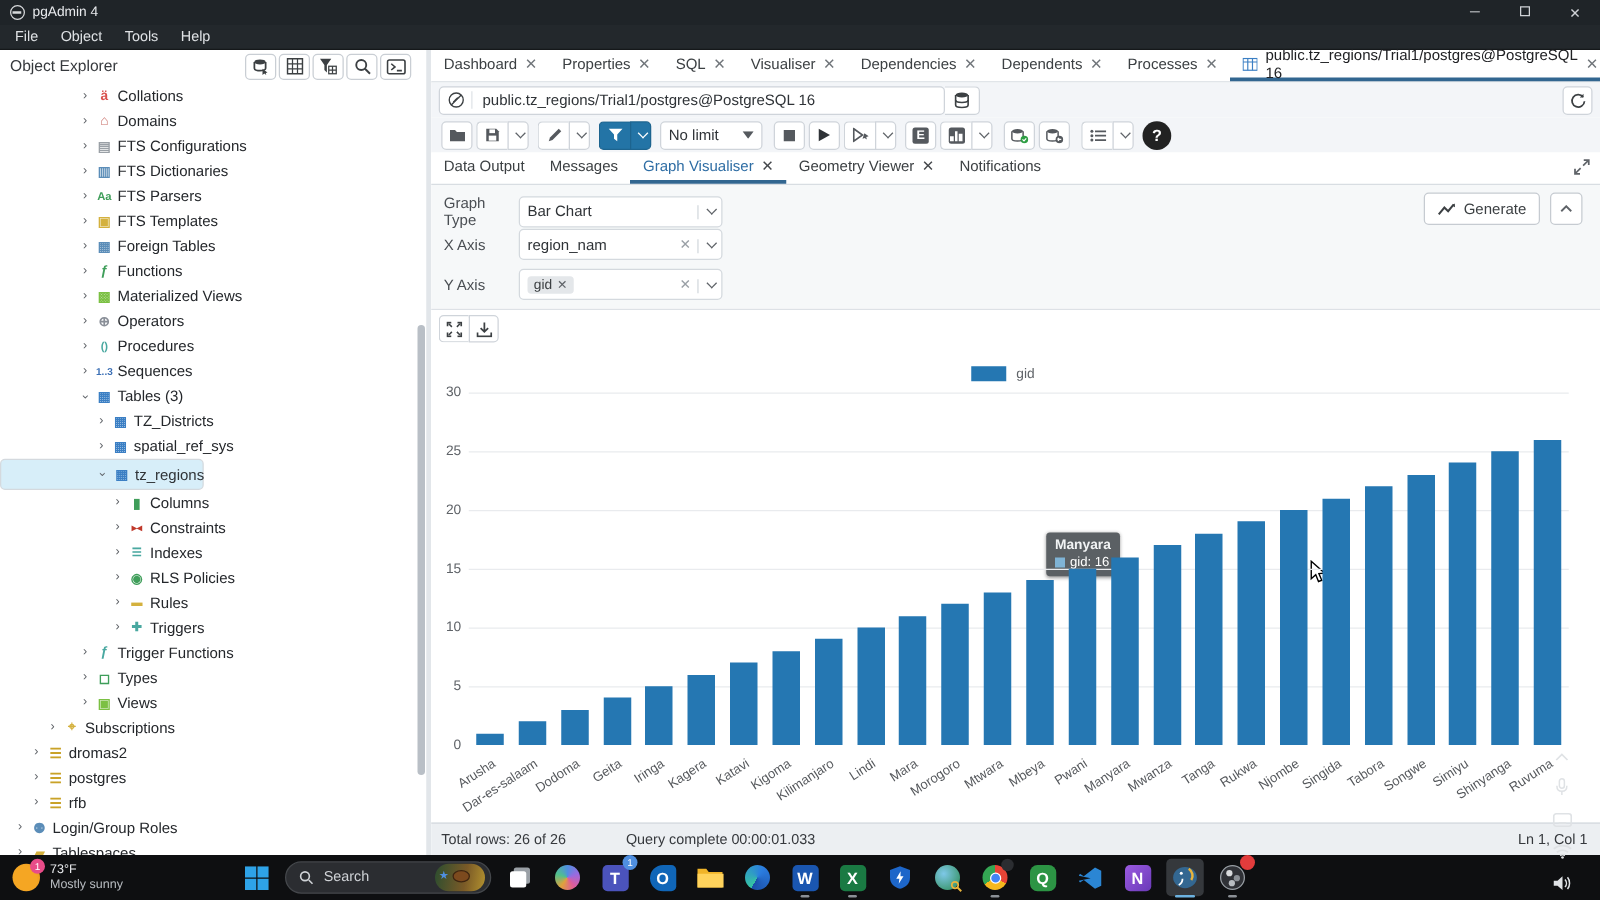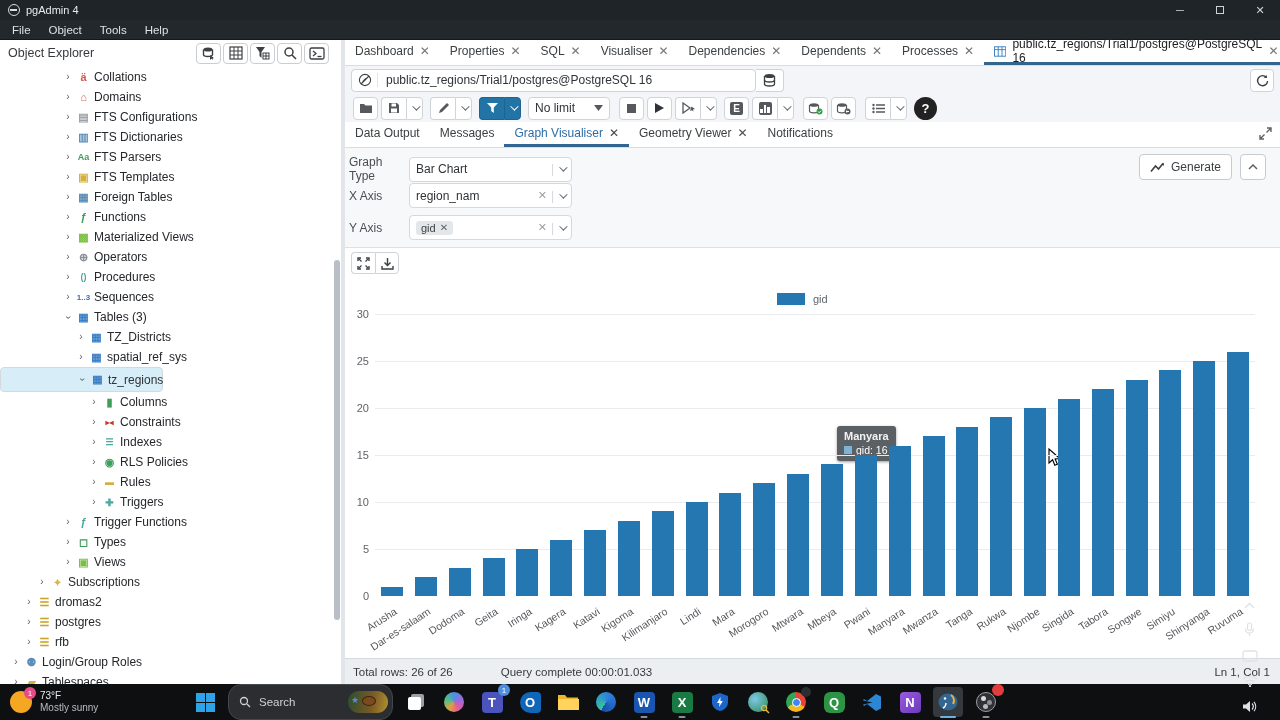--- a/index.html
+++ b/index.html
@@ -58,21 +58,21 @@
   .cchv.w { border-color:#fff; }
   .help { width:23px; height:23px; border-radius:50%; background:#222; color:#fff; font-size:13px; font-weight:bold; display:flex; align-items:center; justify-content:center; border:none; margin-left:4px; }
 
   .subtabs { position:absolute; left:0; top:82px; right:0; height:26px; display:flex; align-items:stretch; border-bottom:1px solid #d8dde2; background:#fff; font-size:12px; color:#3c4043; }
   .stab { display:flex; align-items:center; gap:6px; padding:0 10px; border-bottom:3px solid transparent; }
   .stab.active { color:#2e6da4; border-bottom-color:#326690; }
   .stab .x { color:#44474b; font-size:12px; }
   .collapse-ic { margin-left:auto; margin-right:8px; align-self:center; }
 
   .controls { position:absolute; left:0; top:108px; right:0; height:99px; background:#f6f8f9; }
-  .ctl-row { position:absolute; left:2px; display:flex; align-items:center; font-size:12px; color:#4a4e53; }
+  .ctl-row { position:absolute; left:8px; display:flex; align-items:center; font-size:12px; color:#4a4e53; }
   .ctl-label { width:62px; padding-left:2px; }
   .sel { width:163px; height:25px; background:#fff; border:1px solid #d4d9de; border-radius:4px; display:flex; align-items:center; font-size:12px; color:#2f3337; padding:0 6px; }
   .sel .val { flex:1; }
   .sel .clear { color:#9aa0a6; font-size:11px; margin-right:4px; }
   .sel .pipe { color:#d4d9de; margin-right:5px; }
   .chip { background:#e4e7ea; border-radius:3px; font-size:11px; padding:1px 5px; color:#3c4043; display:flex; gap:4px; align-items:center; }
   .chip .cx { font-size:10px; color:#5f6368; }
   #generate { position:absolute; right:48px; top:6px; height:26px; border:1px solid #c6cbd1; border-radius:4px; background:#fff; display:flex; align-items:center; gap:6px; padding:0 10px; font-size:12px; color:#3c4043; }
   #collapse-ctl { position:absolute; right:14px; top:6px; width:26px; height:26px; border:1px solid #c6cbd1; border-radius:4px; background:#fff; display:flex; align-items:center; justify-content:center; color:#5f6368; font-size:11px; }
 
@@ -104,21 +104,21 @@
   #weather { display:flex; align-items:center; gap:8px; padding-left:10px; width:190px; }
   #weather .wicon { width:22px; height:22px; border-radius:50%; background:radial-gradient(circle at 35% 60%, #f5a623 60%, #e08c1a); position:relative; }
   #weather .wbadge { position:absolute; right:-4px; top:-4px; background:#e84c88; color:#fff; font-size:8px; width:12px; height:12px; border-radius:50%; display:flex; align-items:center; justify-content:center; }
   #weather .wt { font-size:10px; line-height:1.25; }
   #tb-center { display:flex; align-items:center; gap:8px; }
   .tbico { width:30px; height:30px; display:flex; align-items:center; justify-content:center; border-radius:4px; position:relative; }
   .tbico.active { background:#35383c; }
   .runline { position:absolute; bottom:-1px; left:50%; transform:translateX(-50%); width:7px; height:2.5px; border-radius:2px; background:#8b9096; }
   .tbico.active .runline { width:16px; background:#6cb2e0; }
   .lettersq { width:21px; height:21px; border-radius:4px; color:#fff; font-weight:bold; font-size:13px; display:flex; align-items:center; justify-content:center; }
-  #searchpill { width:165px; height:36px; background:#2b2d31; border:1px solid #44474b; border-radius:13px; display:flex; align-items:center; padding:0 4px 0 10px; gap:8px; font-size:11.5px; color:#cfd2d6; }
+  #searchpill { width:165px; height:26px; background:#2b2d31; border:1px solid #44474b; border-radius:13px; display:flex; align-items:center; padding:0 4px 0 10px; gap:8px; font-size:11.5px; color:#cfd2d6; }
   #searchpill .art { margin-left:auto; width:40px; height:22px; border-radius:11px; background:linear-gradient(100deg,#2b4d2f,#7a5a27 60%,#b3922f); position:relative; overflow:hidden; }
   #searchpill .art .ball { position:absolute; left:14px; top:5px; width:14px; height:10px; border-radius:50%; background:#7c4a1e; border:1px solid #3e2510; }
   #searchpill .art .star { position:absolute; left:3px; top:4px; color:#4f8fe0; font-size:9px; }
   .badge { position:absolute; right:-3px; top:-3px; background:#4f8fe0; color:#fff; font-size:8px; width:12px; height:12px; border-radius:50%; display:flex; align-items:center; justify-content:center; }
   .badge.red { background:#e23c3c; }
   #tray { margin-left:auto; display:flex; align-items:center; gap:10px; padding-right:10px;flex-direction:column; }
   #tray .glyph { font-size:12px; color:#dfe2e5; }
   #clock { text-align:right; font-size:10.5px; line-height:1.3; }
 </style>
 </head>

